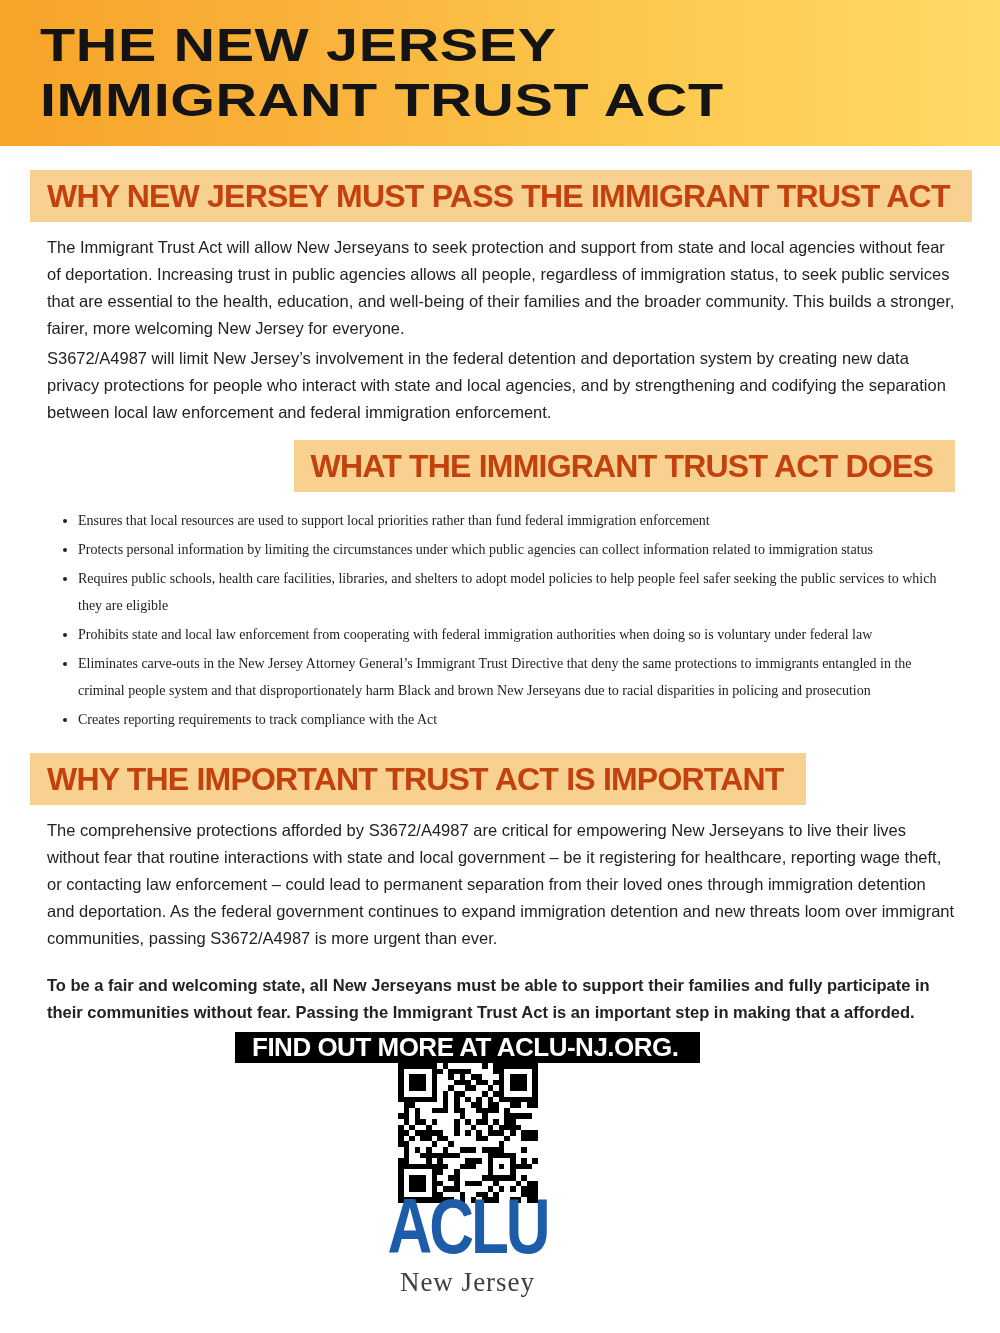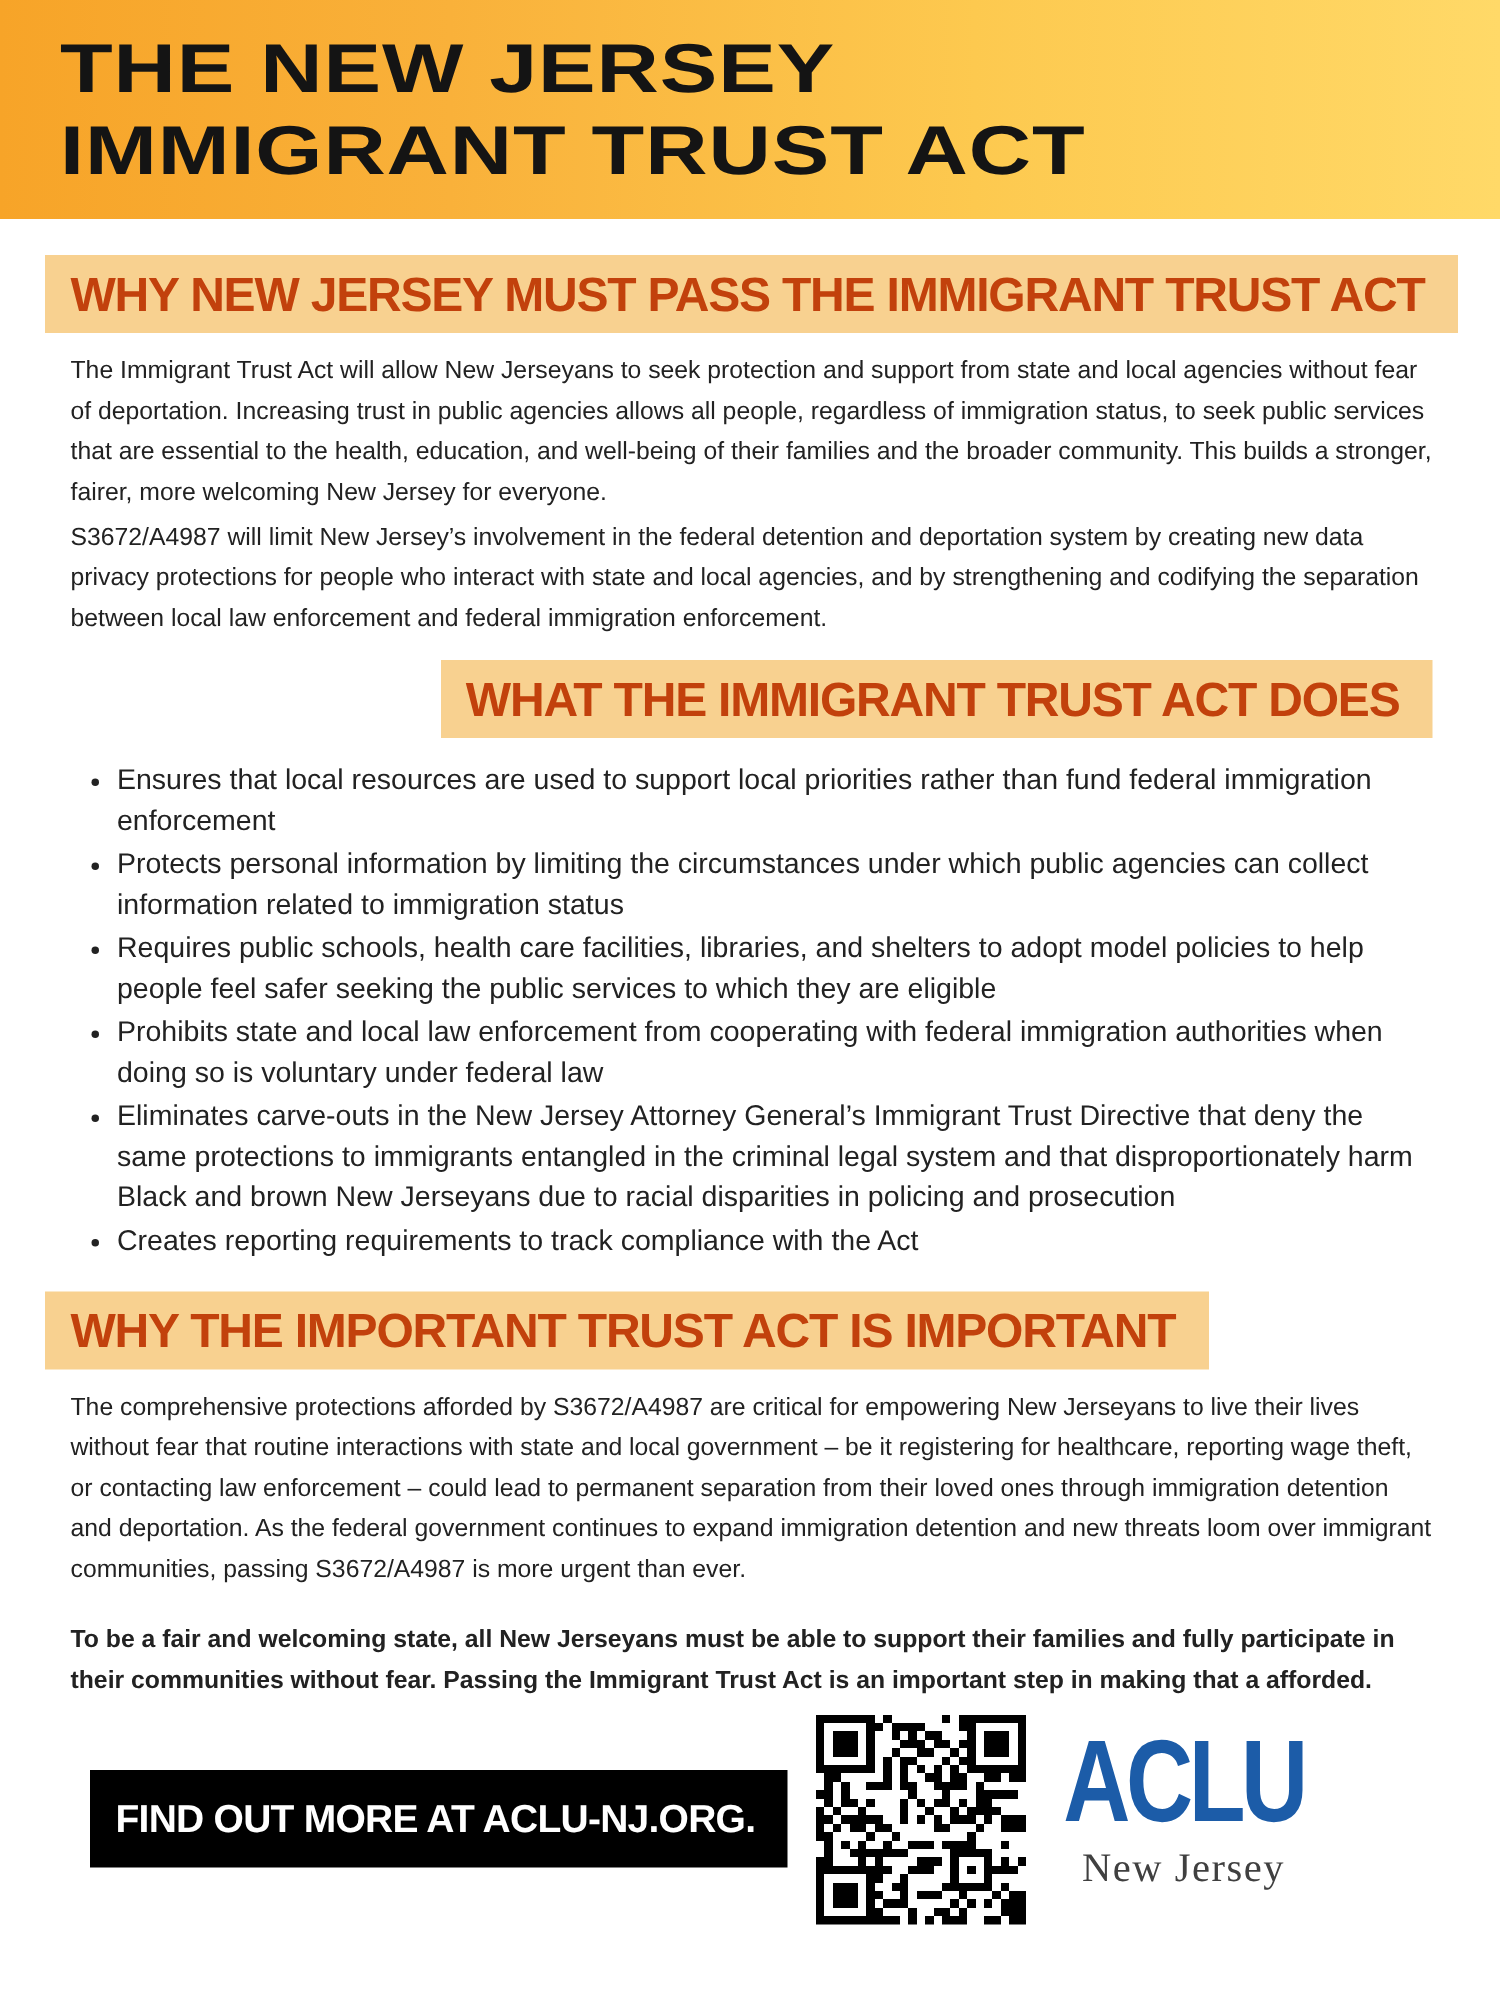--- a/index.html
+++ b/index.html
@@ -53,31 +53,33 @@
     line-height:27px;
   }
   p.body.second{margin-top:3px;}
   p.body.bold{font-weight:bold;margin-top:20px;}
   ul.bullets{
     margin:15px 0 0 17px;
     padding-left:31px;
     width:880px;
   }
   ul.bullets li{
-    font-size:19px;
+    font-size:14px;
     line-height:27px;
     margin-bottom:2px;
+    font-family:Liberation Serif, serif;
   }
   
   .footer{
     margin:6px 80px 0 30px;
     display:flex;
     align-items:center;
     justify-content:space-between;
     height:145px;
+    flex-direction:column;
   }
   .cta{
     width:465px;height:65px;
     background:#000000;
     color:#ffffff;
     display:flex;align-items:center;
     box-sizing:border-box;
     padding-left:17px;
     font-size:26px;
     font-weight:bold;
@@ -131,21 +133,21 @@
 
   <section>
     <div class="h2-wrap">
       <span class="hl-heading">WHAT THE IMMIGRANT TRUST ACT DOES</span>
     </div>
     <ul class="bullets">
       <li>Ensures that local resources are used to support local priorities rather than fund federal immigration enforcement</li>
       <li>Protects personal information by limiting the circumstances under which public agencies can collect information related to immigration status</li>
       <li>Requires public schools, health care facilities, libraries, and shelters to adopt model policies to help people feel safer seeking the public services to which they are eligible</li>
       <li>Prohibits state and local law enforcement from cooperating with federal immigration authorities when doing so is voluntary under federal law</li>
-      <li>Eliminates carve-outs in the New Jersey Attorney General’s Immigrant Trust Directive that deny the same protections to immigrants entangled in the criminal legal system and that disproportionately harm Black and brown New Jerseyans due to racial disparities in policing and prosecution</li>
+      <li>Eliminates carve-outs in the New Jersey Attorney General’s Immigrant Trust Directive that deny the same protections to immigrants entangled in the criminal people system and that disproportionately harm Black and brown New Jerseyans due to racial disparities in policing and prosecution</li>
       <li>Creates reporting requirements to track compliance with the Act</li>
     </ul>
   </section>
 
   <section>
     <div class="h3-wrap">
       <span class="hl-heading">WHY THE IMPORTANT TRUST ACT IS IMPORTANT</span>
     </div>
     <p class="body">The comprehensive protections afforded by S3672/A4987 are critical for empowering New Jerseyans to live their lives without fear that routine interactions with state and local government – be it registering for healthcare, reporting wage theft, or contacting law enforcement – could lead to permanent separation from their loved ones through immigration detention and deportation. As the federal government continues to expand immigration detention and new threats loom over immigrant communities, passing S3672/A4987 is more urgent than ever.</p>
     <p class="body bold">To be a fair and welcoming state, all New Jerseyans must be able to support their families and fully participate in their communities without fear. Passing the Immigrant Trust Act is an important step in making that a afforded.</p>

